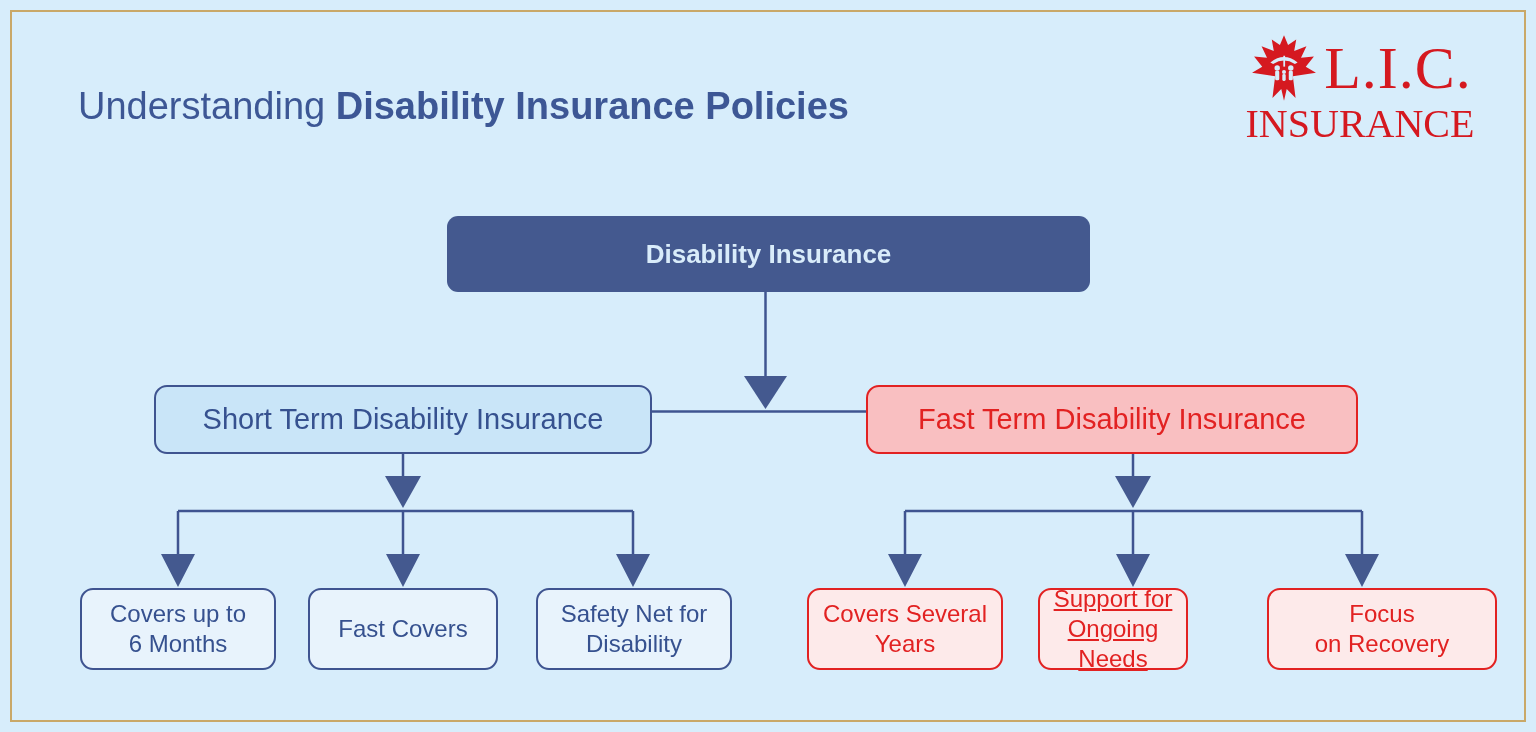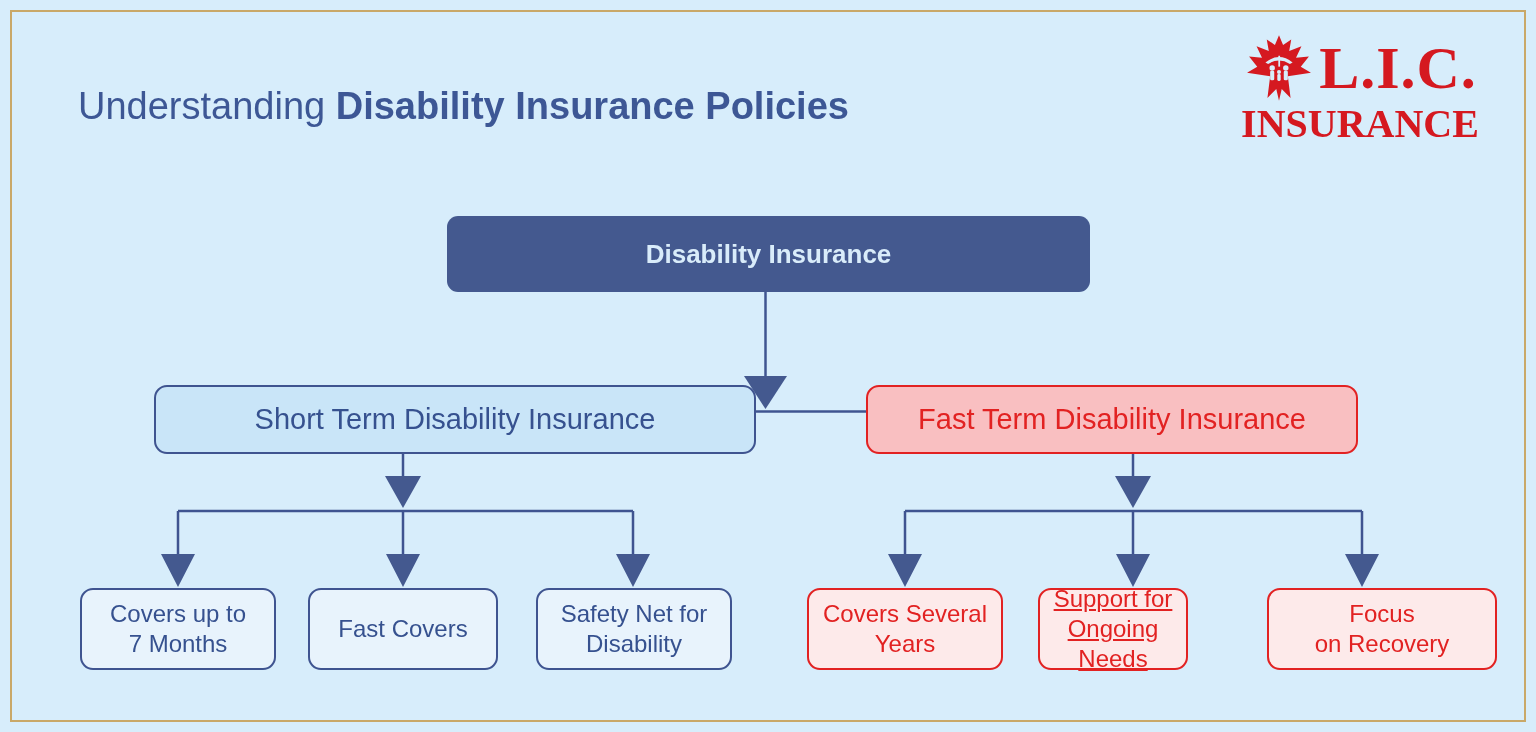--- a/index.html
+++ b/index.html
@@ -34,44 +34,44 @@
   .title .t-reg{font-weight:400;}
   .title .t-bold{font-weight:700;}
   
   .logo{
     position:absolute;top:34px;right:40px;width:272px;
     display:flex;flex-direction:column;align-items:center;color:var(--logo-red);
   }
   .logo-row{display:flex;align-items:center;gap:4px;}
   .logo-leaf{width:72px;height:68px;}
   .logo-lic{
-    font-family:"Liberation Serif", serif;font-weight:700;font-size:60px;
+    font-family:"Liberation Serif", serif;font-weight:400;font-size:60px;
     line-height:1;letter-spacing:1px;
   }
   .logo-ins{
-    font-family:"Liberation Serif", serif;font-weight:700;font-size:40px;
+    font-family:"Liberation Serif", serif;font-weight:400;font-size:40px;
     line-height:1;margin-top:2px;letter-spacing:0px;
   }
   
   .connectors{position:absolute;left:0;top:0;pointer-events:none;}
   .connectors .ln{stroke:var(--blue);stroke-width:2.5;fill:none;}
   .connectors .tri{fill:var(--blue-fill);stroke:none;}
   
   .node{
     position:absolute;display:flex;align-items:center;justify-content:center;
     text-align:center;box-sizing:border-box;
   }
   .node .lbl{white-space:pre-line;}
   .n-root{
     left:447px;top:216px;width:643px;height:76px;border-radius:11px;
     background:var(--blue-fill);color:var(--main-text);
     font-size:26px;font-weight:700;
   }
   .n-branch{height:69px;top:385px;border-radius:13px;border:2.5px solid;font-size:29px;}
-  .n-short{left:154px;width:602px;background:var(--blue-box-fill);border-color:var(--blue);color:var(--blue-text);}
+  .n-short{left:154px;width:498px;background:var(--blue-box-fill);border-color:var(--blue);color:var(--blue-text);}
   .n-long{left:866px;width:492px;background:var(--red-box-fill);border-color:var(--red);color:var(--red);}
   .n-leaf{top:588px;height:82px;border-radius:13px;border:2px solid;font-size:24px;line-height:1.25;}
   .n-leaf.b{background:var(--blue-leaf-fill);border-color:var(--blue);color:var(--blue-text);}
   .n-leaf.r{background:var(--red-leaf-fill);border-color:var(--red);color:var(--red);}
   .l1{left:80px;width:196px;}
   .l2{left:308px;width:190px;}
   .l3{left:536px;width:196px;}
   .l4{left:807px;width:196px;}
   .l5{left:1038px;width:150px;text-decoration:underline;}
   .l6{left:1267px;width:230px;}
@@ -134,21 +134,21 @@
   <div class="node n-branch n-short">
     <span class="lbl">Short Term Disability Insurance</span>
   </div>
 
   <div class="node n-branch n-long">
     <span class="lbl">Fast Term Disability Insurance</span>
   </div>
 
   <div class="node n-leaf b l1">
     <span class="lbl">Covers up to
-7 Months</span>
+6 Months</span>
   </div>
   <div class="node n-leaf b l2">
     <span class="lbl">Fast Covers</span>
   </div>
   <div class="node n-leaf b l3">
     <span class="lbl">Safety Net for
 Disability</span>
   </div>
   <div class="node n-leaf r l4">
     <span class="lbl">Covers Several

